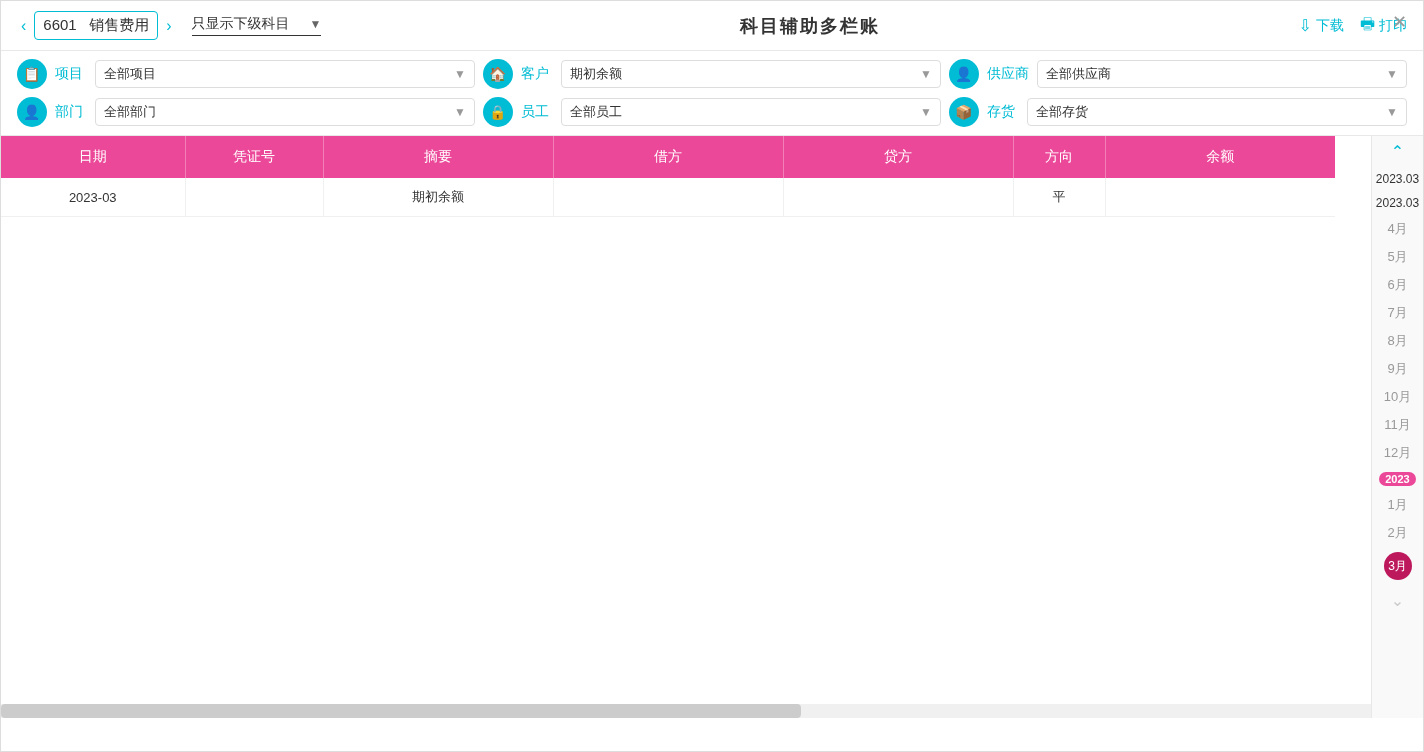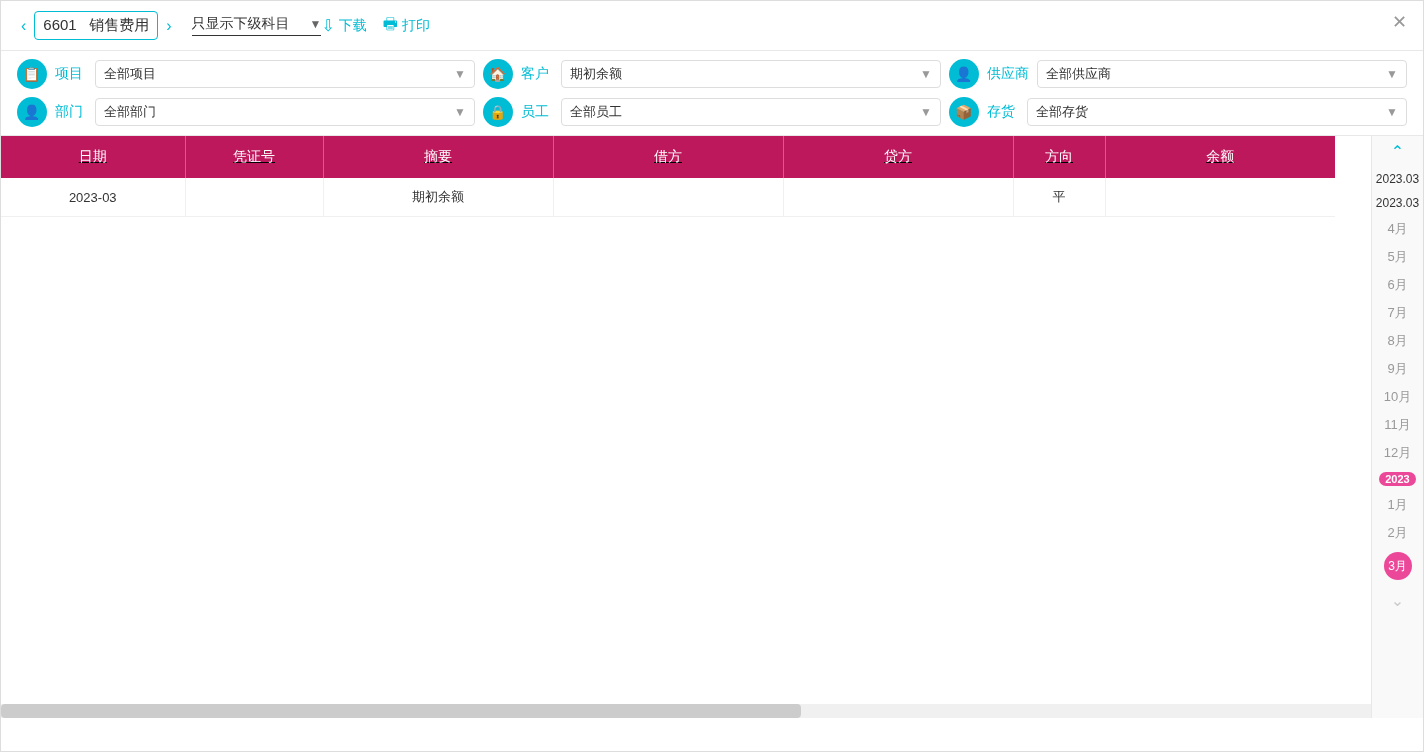--- a/index.html
+++ b/index.html
@@ -164,22 +164,21 @@
       margin-right: 36px;
     }
 
     table {
       width: 100%;
       border-collapse: collapse;
       table-layout: fixed;
     }
 
     thead tr {
-      background: #be185d;
-      text-decoration: underline;
+      background: #ec4899;
     }
 
     thead th {
       color: #fff;
       font-size: 14px;
       font-weight: normal;
       padding: 12px 8px;
       text-align: center;
       border-right: 1px solid rgba(255,255,255,0.3);
     }
@@ -249,21 +248,21 @@
     .timeline-item .year-badge {
       background: #ec4899;
       color: white;
       border-radius: 10px;
       padding: 1px 6px;
       font-size: 11px;
       font-weight: bold;
     }
 
     .timeline-item .month-badge {
-      background: #ec4899;
+      background: #be185d;
       color: white;
       border-radius: 50%;
       width: 28px;
       height: 28px;
       display: flex;
       align-items: center;
       justify-content: center;
       font-size: 12px;
     }
 
@@ -308,20 +307,21 @@
         <span>6601</span>
         &nbsp;
         <span>销售费用</span>
       </div>
       <span class="nav-arrow">›</span>
     </div>
     <div class="show-sub-dropdown">
       <span>只显示下级科目</span>
       <span class="arrow-down">▼</span>
     </div>
+    <div class="page-title">科目辅助多栏账</div>
     <div class="toolbar-actions">
       <div class="action-btn">
         <span class="icon">⇩</span>
         <span>下载</span>
       </div>
       <div class="action-btn">
         <span class="icon">🖶</span>
         <span>打印</span>
       </div>
     </div>

